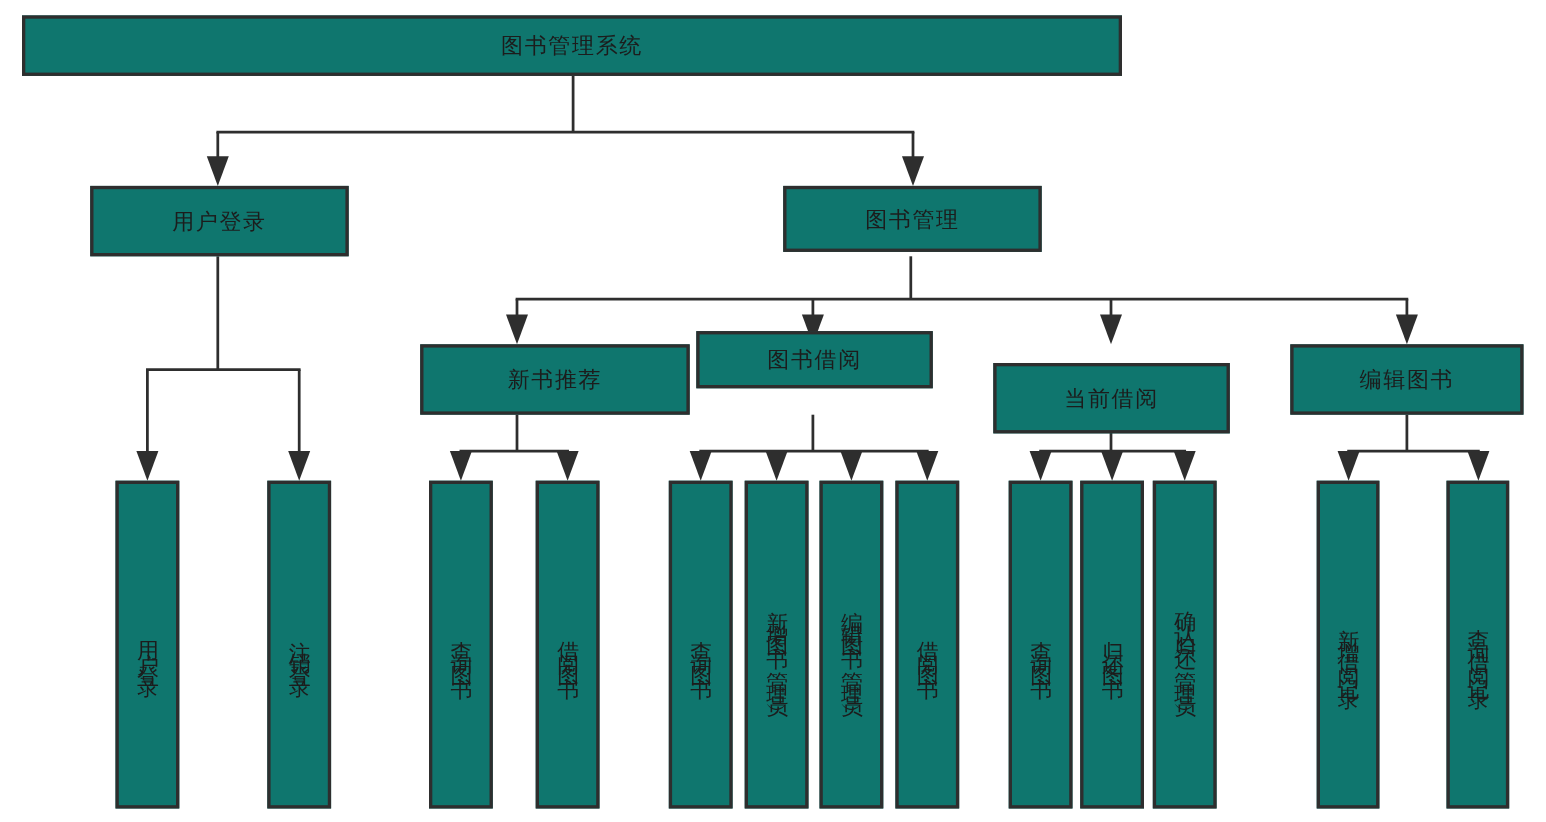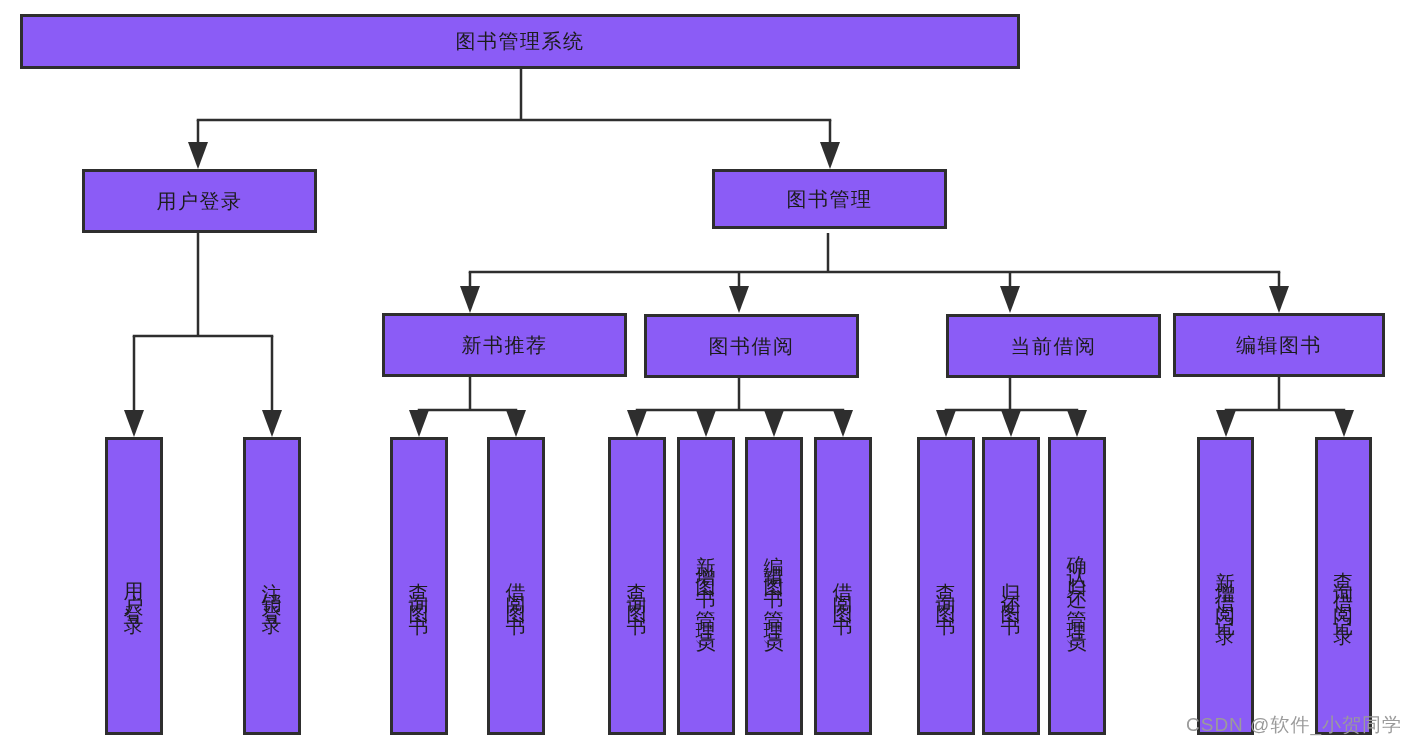--- a/index.html
+++ b/index.html
@@ -12,21 +12,21 @@
     overflow: hidden;
   }
   .wires {
     position: absolute;
     left: 0; top: 0;
     width: 1405px; height: 747px;
   }
   .node {
     position: absolute;
     box-sizing: border-box;
-    background: #8b5cf6;
+    background: #0f766e;
     border: 3px solid #2e2e2e;
     display: flex;
     align-items: center;
     justify-content: center;
     color: #1c1c1c;
     font-size: 20px;
     z-index: 2;
   }
   .h-node { letter-spacing: 1.5px; }
   .v-node {
@@ -117,37 +117,36 @@
       <path d="M1344 437 L1334 410 L1354 410 Z"></path>
     </g>
   </svg>
 
   <div class="node h-node" style="left:20px; top:14px; width:1000px; height:55px;">图书管理系统</div>
 
   <div class="node h-node" style="left:82px; top:169px; width:235px; height:64px;">用户登录</div>
   <div class="node h-node" style="left:712px; top:169px; width:235px; height:60px;">图书管理</div>
 
   <div class="node h-node" style="left:382px; top:313px; width:245px; height:64px;">新书推荐</div>
-  <div class="node h-node" style="left:633px; top:314px; width:215px; height:64px;margin-left:11px;">图书借阅</div>
-  <div class="node h-node" style="left:903px; top:314px; width:215px; height:64px;margin-left:43px;">当前借阅</div>
+  <div class="node h-node" style="left:633px; top:301px; width:215px; height:52px;">图书借阅</div>
+  <div class="node h-node" style="left:903px; top:330px; width:215px; height:64px;">当前借阅</div>
   <div class="node h-node" style="left:1173px; top:313px; width:212px; height:64px;">编辑图书</div>
 
   <div class="node v-node" style="left:105px; top:437px; width:58px; height:298px;">用户登录</div>
   <div class="node v-node" style="left:243px; top:437px; width:58px; height:298px;">注销登录</div>
 
   <div class="node v-node" style="left:390px; top:437px; width:58px; height:298px;">查询图书</div>
   <div class="node v-node" style="left:487px; top:437px; width:58px; height:298px;">借阅图书</div>
 
   <div class="node v-node" style="left:608px; top:437px; width:58px; height:298px;">查询图书</div>
   <div class="node v-node" style="left:677px; top:437px; width:58px; height:298px;">新增图书（管理员）</div>
   <div class="node v-node" style="left:745px; top:437px; width:58px; height:298px;">编辑图书（管理员）</div>
   <div class="node v-node" style="left:814px; top:437px; width:58px; height:298px;">借阅图书</div>
 
   <div class="node v-node" style="left:917px; top:437px; width:58px; height:298px;">查询图书</div>
   <div class="node v-node" style="left:982px; top:437px; width:58px; height:298px;">归还图书</div>
   <div class="node v-node" style="left:1048px; top:437px; width:58px; height:298px;">确认归还（管理员）</div>
 
   <div class="node v-node" style="left:1197px; top:437px; width:57px; height:298px;">新增借阅记录</div>
   <div class="node v-node" style="left:1315px; top:437px; width:57px; height:298px;">查询借阅记录</div>
 
-  <div class="watermark">CSDN @软件_小贺同学</div>
 
 </div>
 
 </body></html>

